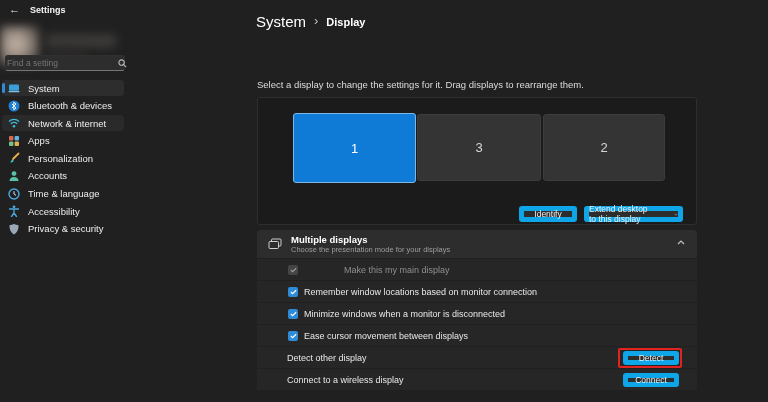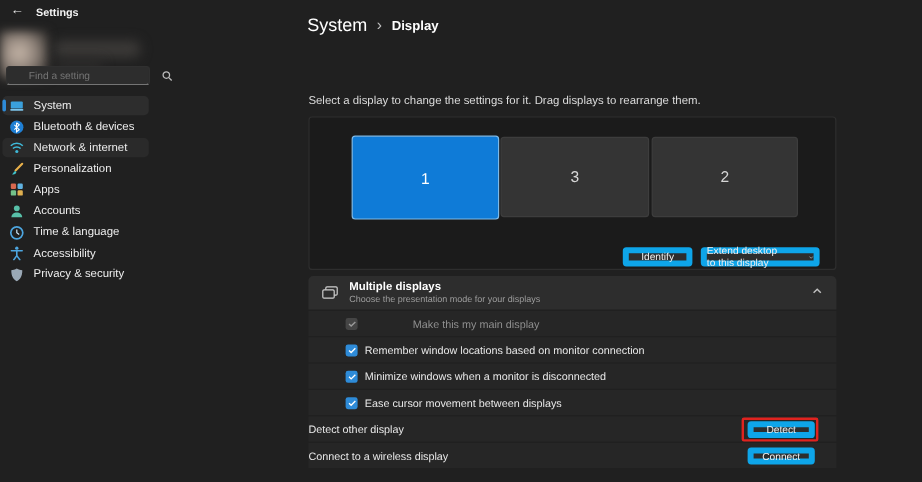--- a/index.html
+++ b/index.html
@@ -17,21 +17,21 @@
   .avatar { position:absolute; left:0px; top:6px; width:40px; height:40px;
             background:radial-gradient(circle at 40% 45%, #c8b8aa 0%, #8d8178 45%, #3a3734 85%);
             filter:blur(4px); }
   .name-blur { position:absolute; left:45px; top:14px; width:72px; height:14px; background:#3c3a38; filter:blur(5px); border-radius:6px; }
   .name-blur2 { position:absolute; left:46px; top:30px; width:40px; height:8px; background:#2e2d2c; filter:blur(5px); border-radius:4px; }
 
   .searchbox { position:absolute; left:5px; top:35px; width:120px; height:16px;
                background:#2d2d2d; border:1px solid #303030; border-bottom:1px solid #757575; border-radius:3px;
                display:flex; align-items:center; }
   .searchbox input { flex:1; background:transparent; border:none; outline:none; color:#cfcfcf;
-                     font-size:8.5px; padding-left:18px; font-family:"Liberation Sans", sans-serif; }
+                     font-size:8.5px; padding-left:1px; font-family:"Liberation Sans", sans-serif; }
   .search-icon { margin-right:6px; }
 
   .nav { position:absolute; left:0; top:60px; width:130px; }
   .nav-item { position:relative; margin-left:2px; width:122px; height:16px; margin-bottom:1.6px;
               display:flex; align-items:center; gap:8px; padding-left:6px; border-radius:4px; cursor:default; }
   .nav-item.selected { background:#2d2d2d; }
   .nav-item.hovered { background:#2a2a2a; }
   .nav-item .accent-bar { position:absolute; left:0px; top:3px; width:3px; height:10px; border-radius:2px; background:#2e8bd8; }
   .nav-label { font-size:9.5px; color:#eeeeee; white-space:nowrap; }
 
@@ -67,21 +67,21 @@
   .chevron-up { position:absolute; right:12px; top:10px; }
 
   .card-row { height:21px; background:#262626; margin-top:1px; display:flex; align-items:center; }
   .card-row:last-child { border-radius:0 0 4px 4px; }
   .checkbox { width:10px; height:10px; border-radius:2px; margin-left:31px; margin-right:6px;
               display:flex; align-items:center; justify-content:center; flex:none; cursor:default; }
   .checkbox.checked { background:#2e8bd8; }
   .checkbox.disabled { background:#454545; }
   .row-label { font-size:9px; color:#e8e8e8; }
   .row-label.dim { color:#8f8f8f;padding-left:40px; }
-  .plain-label { font-size:9px; color:#e8e8e8; }
+  .plain-label { margin-left:30px; font-size:9px; color:#e8e8e8; }
   .row-spacer { flex:1; }
   .row-btn { width:56px; height:14px; margin-right:18px; }
 
   .annotation { position:absolute; left:361px; top:118px; width:64px; height:20px;
                 border:2px solid #e0231f; border-radius:2px; pointer-events:none; }
 </style>
 </head>
 <body>
 
 <div class="topbar">
@@ -134,37 +134,37 @@
             <path d="M2.8 6.8 A4.6 4.6 0 0 1 9.2 6.8" fill="none" stroke="#3fb9d8" stroke-width="1.3"></path>
             <circle cx="6" cy="9.3" r="1.3" fill="#3fb9d8"></circle>
           </svg>
       </span>
       <span class="nav-label">Network &amp; internet</span>
     </div>
 
     <div class="nav-item">
       <span>
         <svg width="12" height="12" viewBox="0 0 12 12">
-            <path d="M10.5 1.5 L5 7" stroke="#e8b04a" stroke-width="1.8" stroke-linecap="round"></path>
-            <path d="M4.6 7.4 C3.2 7.8 3.4 9.6 2 10.2 C3.8 10.8 5.6 9.8 5.6 8.4 Z" fill="#3fc1c9"></path>
-          </svg>
-      </span>
-      <span class="nav-label">Personalization</span>
-    </div>
-
-    <div class="nav-item">
-      <span>
-        <svg width="12" height="12" viewBox="0 0 12 12">
             <rect x="1" y="1" width="4.4" height="4.4" rx="1" fill="#d8684f"></rect>
             <rect x="6.6" y="1" width="4.4" height="4.4" rx="1" fill="#60b2e0"></rect>
             <rect x="1" y="6.6" width="4.4" height="4.4" rx="1" fill="#74c28a"></rect>
             <rect x="6.6" y="6.6" width="4.4" height="4.4" rx="1" fill="#e0b050"></rect>
           </svg>
       </span>
       <span class="nav-label">Apps</span>
+    </div>
+
+    <div class="nav-item">
+      <span>
+        <svg width="12" height="12" viewBox="0 0 12 12">
+            <path d="M10.5 1.5 L5 7" stroke="#e8b04a" stroke-width="1.8" stroke-linecap="round"></path>
+            <path d="M4.6 7.4 C3.2 7.8 3.4 9.6 2 10.2 C3.8 10.8 5.6 9.8 5.6 8.4 Z" fill="#3fc1c9"></path>
+          </svg>
+      </span>
+      <span class="nav-label">Personalization</span>
     </div>
 
     <div class="nav-item">
       <span>
         <svg width="12" height="12" viewBox="0 0 12 12">
             <circle cx="6" cy="3.6" r="2.4" fill="#58c0a8"></circle>
             <path d="M1.5 11 C1.5 8.4 3.5 7 6 7 C8.5 7 10.5 8.4 10.5 11 Z" fill="#58c0a8"></path>
           </svg>
       </span>
       <span class="nav-label">Accounts</span>

